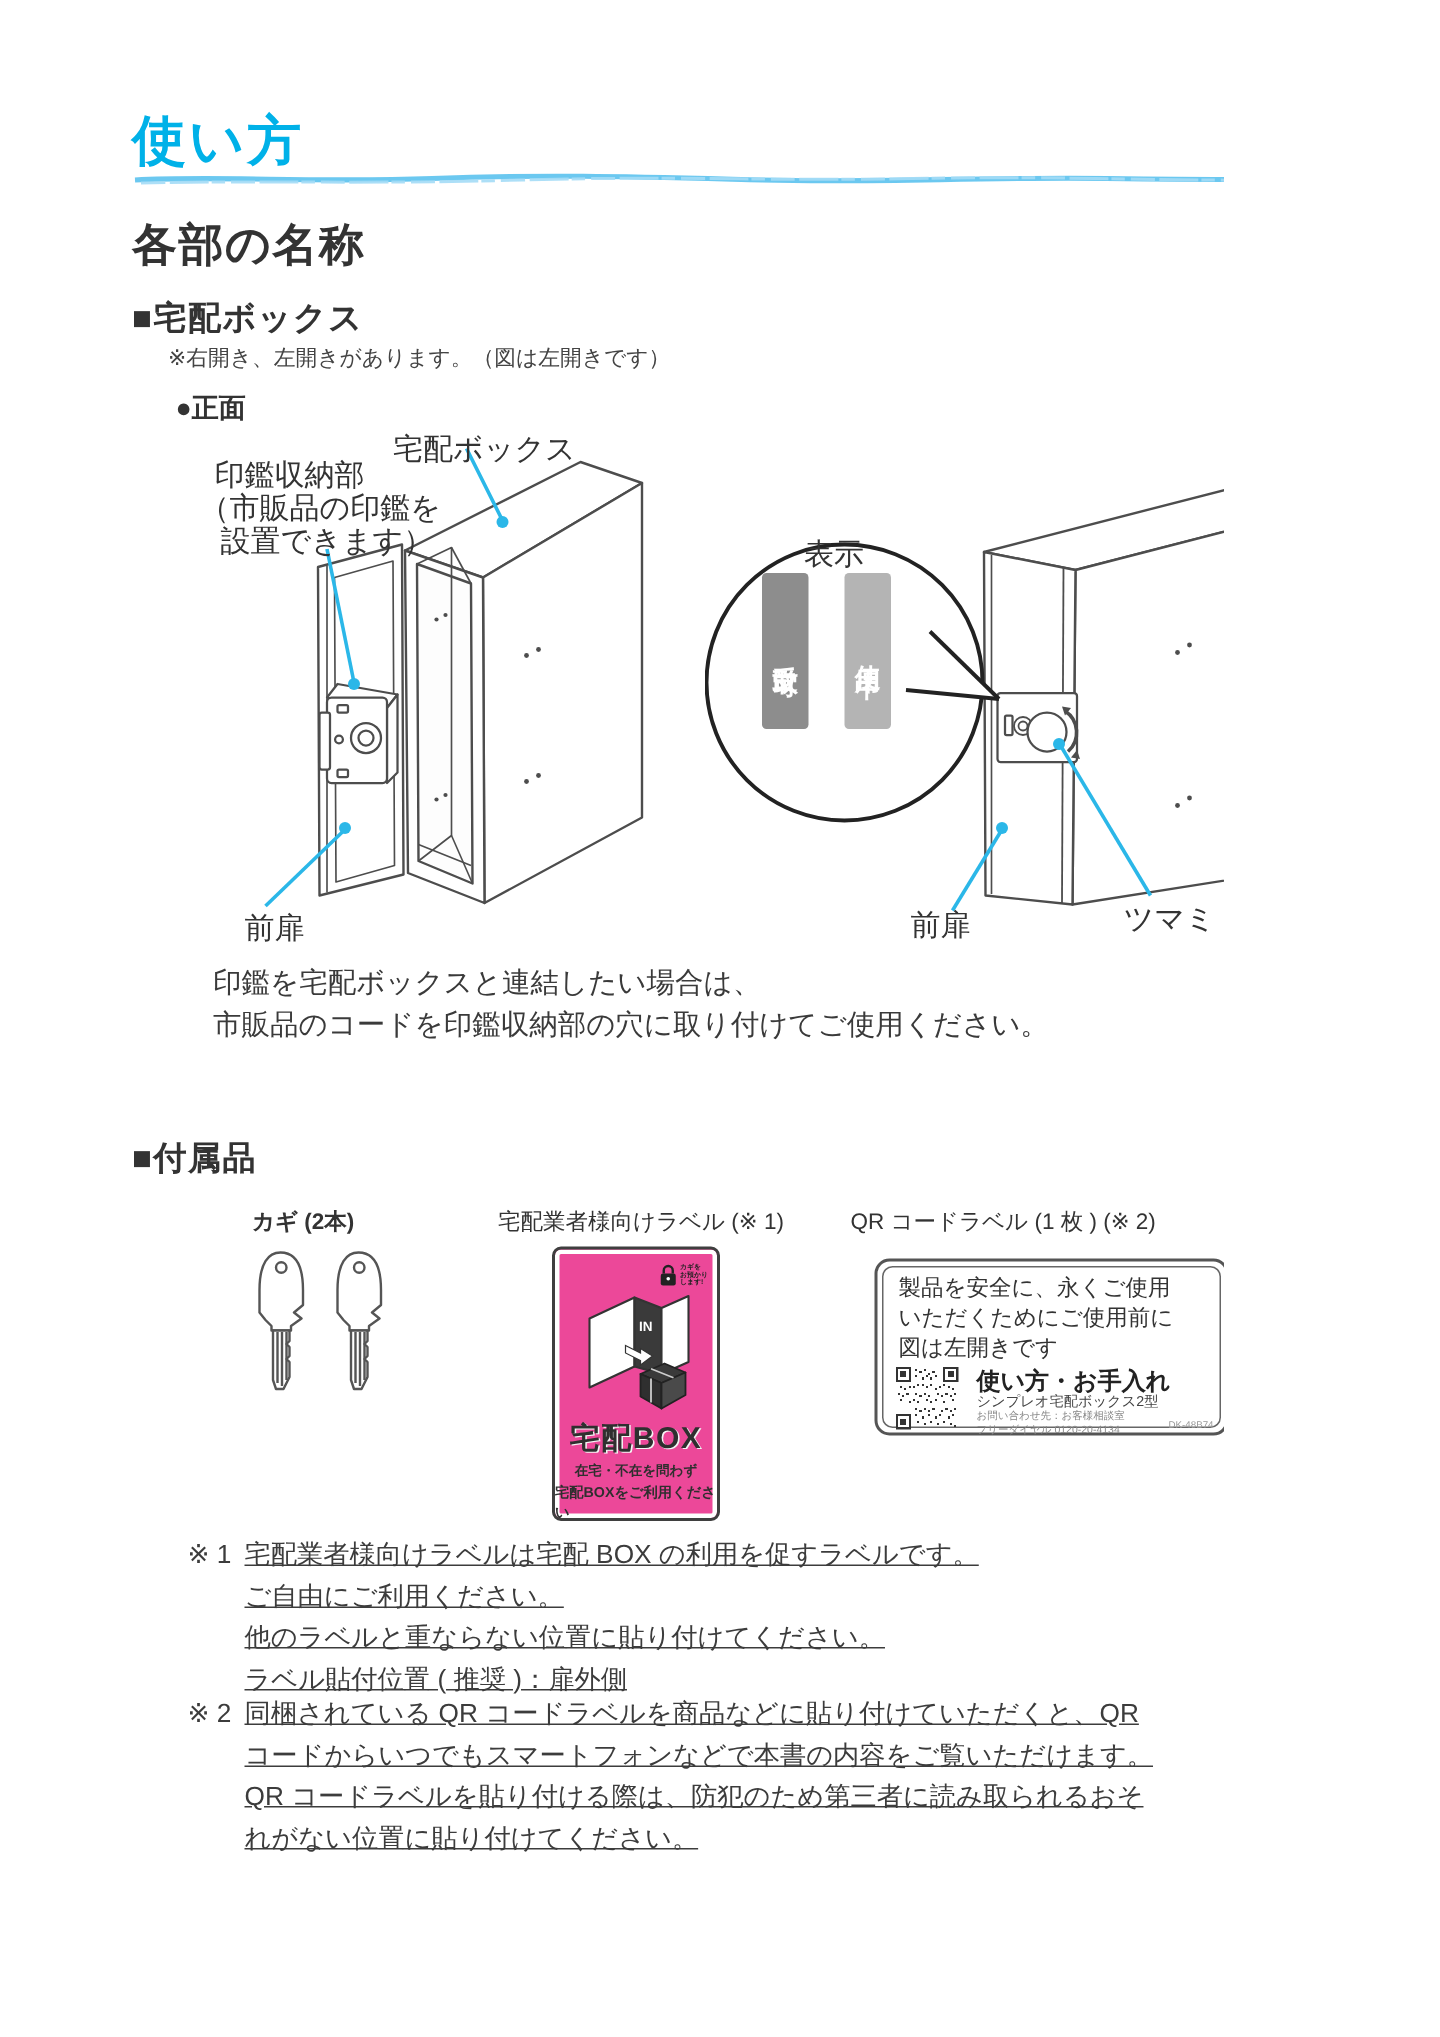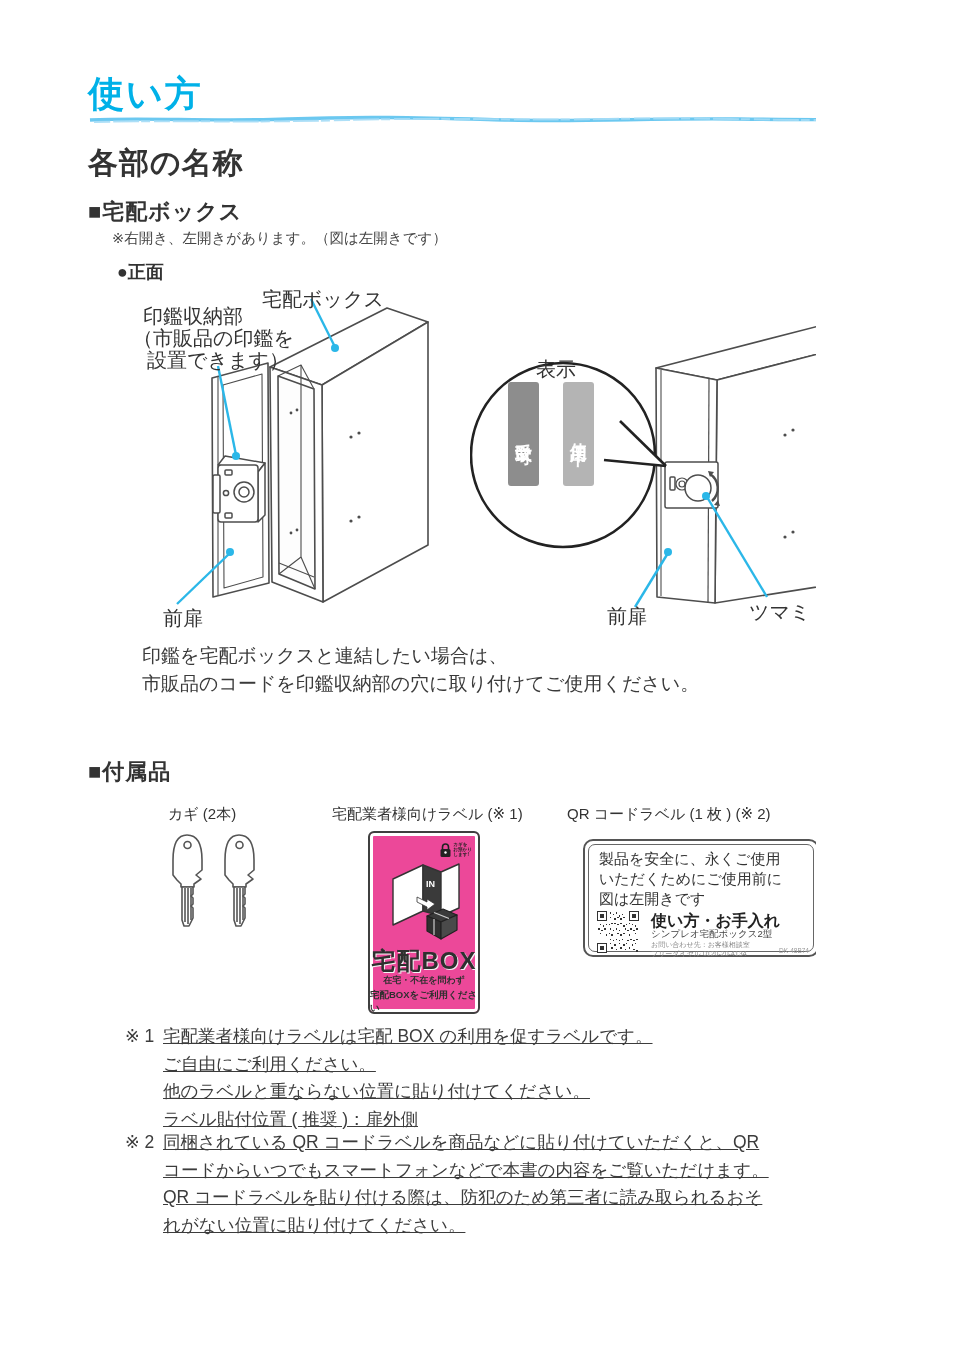--- a/index.html
+++ b/index.html
@@ -23,21 +23,21 @@
   }
   .note-block{font-size:17.5px;color:#3c3c3c;line-height:27.5px;white-space:nowrap;}
   .note-marker{position:absolute;left:0;top:0;}
   .note-lines{margin-left:38px;text-decoration:underline;}
   .page-num{font-size:23px;color:#8a8a8a;}
   
   .sticker{
     box-sizing:border-box;border:2px solid #3f3f3f;border-radius:6px;background:#ec4899;
     box-shadow:inset 0 0 0 3px #ffffff;
   }
-  .sticker-title{font-size:24px;font-weight:900;color:#2f2f2f;text-align:center;letter-spacing:1px;
+  .sticker-title{font-size:20px;font-weight:900;color:#2f2f2f;text-align:center;letter-spacing:1px;
     text-shadow:1px 1px 0 #f4f4f4;}
   .sticker-line1{font-size:9px;font-weight:bold;color:#2f2f2f;text-align:center;}
   .sticker-line2{font-size:9.5px;font-weight:bold;color:#2f2f2f;text-align:left;}
   .lock-note{font-size:4.6px;line-height:5px;font-weight:bold;color:#222;}
   
   .qr-sticker{box-sizing:border-box;border:2px solid #555;border-radius:10px;background:#fff;}
   .qr-inner{position:absolute;left:3px;top:3px;right:3px;bottom:3px;border:1px solid #666;border-radius:7px;}
   .qr-text{font-size:15px;color:#333;line-height:20px;white-space:nowrap;}
   .qr-title{font-size:16px;font-weight:bold;color:#222;white-space:nowrap;}
   .qr-product{font-size:9.5px;color:#444;white-space:nowrap;}
@@ -177,21 +177,21 @@
   <div class="abs badge" style="left:563px;top:382px;width:31px;height:104px;background:#b4b4b4;">使用中</div>
 
   <div class="abs fig-label" style="left:607px;top:603px;">前扉</div>
   <div class="abs fig-label" style="left:749px;top:599px;">ツマミ</div>
 
   <div class="abs body-text" style="left:142px;top:642px;">印鑑を宅配ボックスと連結したい場合は、</div>
   <div class="abs body-text" style="left:142px;top:670px;">市販品のコードを印鑑収納部の穴に取り付けてご使用ください。</div>
 
   <div class="abs h2" style="left:88px;top:757px;">■付属品</div>
 
-  <div class="abs caption" style="left:168px;top:805px;">カギ (2本)</div>
+  <div class="abs caption" style="left:168px;top:805px;font-weight:bold;">カギ (2本)</div>
   <div class="abs caption" style="left:332px;top:805px;">宅配業者様向けラベル (※ 1)</div>
   <div class="abs caption" style="left:567px;top:805px;">QR コードラベル (1 枚 ) (※ 2)</div>
 
   <svg class="abs" style="left:165px;top:830px;" width="100" height="104" viewBox="0 0 100 104">
     <g fill="#ffffff" stroke="#555" stroke-width="1.6" stroke-linejoin="round">
       <g>
         <path d="M8,30 C8,12 14,5 22,5 C31,5 37,12 37,30 L37,40 L31,45 L36,49 L29,54 L29,57 L16,57 L16,54 L12,50 L8,45 Z"></path>
         <path d="M17,57 L28,57 L28,64 L26,66 L28,68 L28,74 L26,76 L28,78 L28,88 L24,96 L19,96 L17,90 Z"></path>
         <line x1="20" y1="58" x2="20" y2="92"></line>
           <line x1="23" y1="58" x2="23" y2="94"></line>

